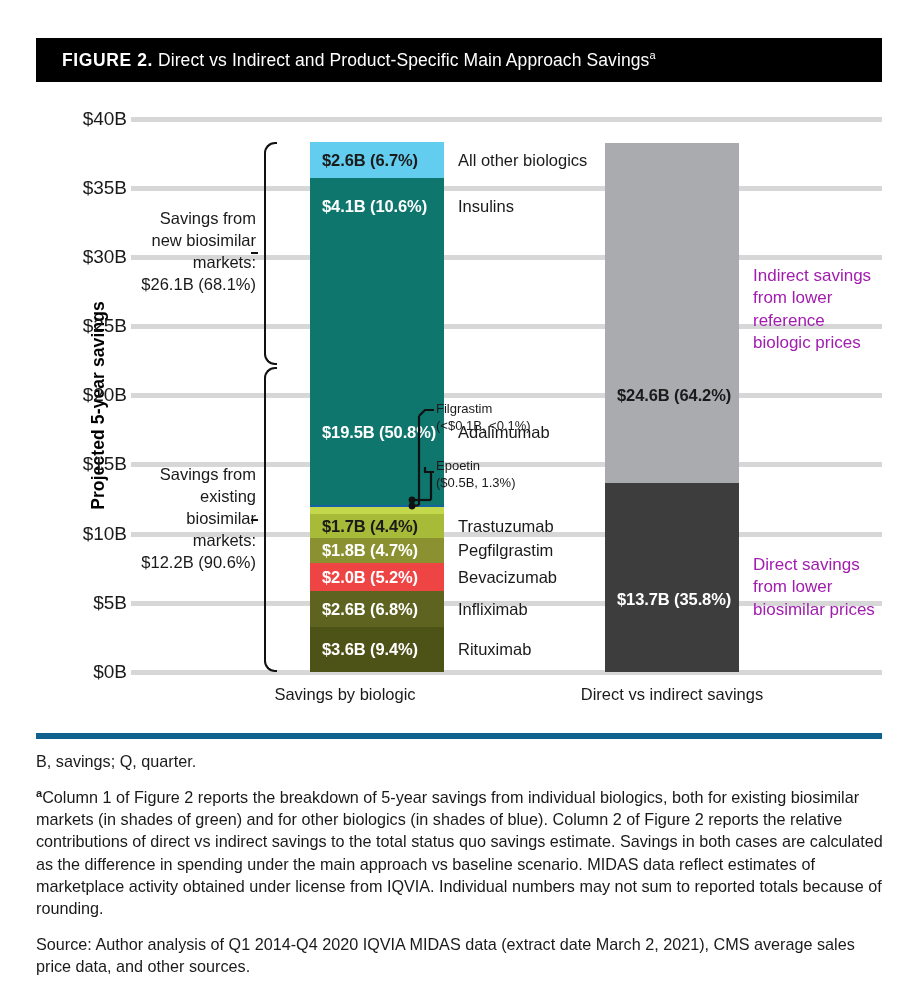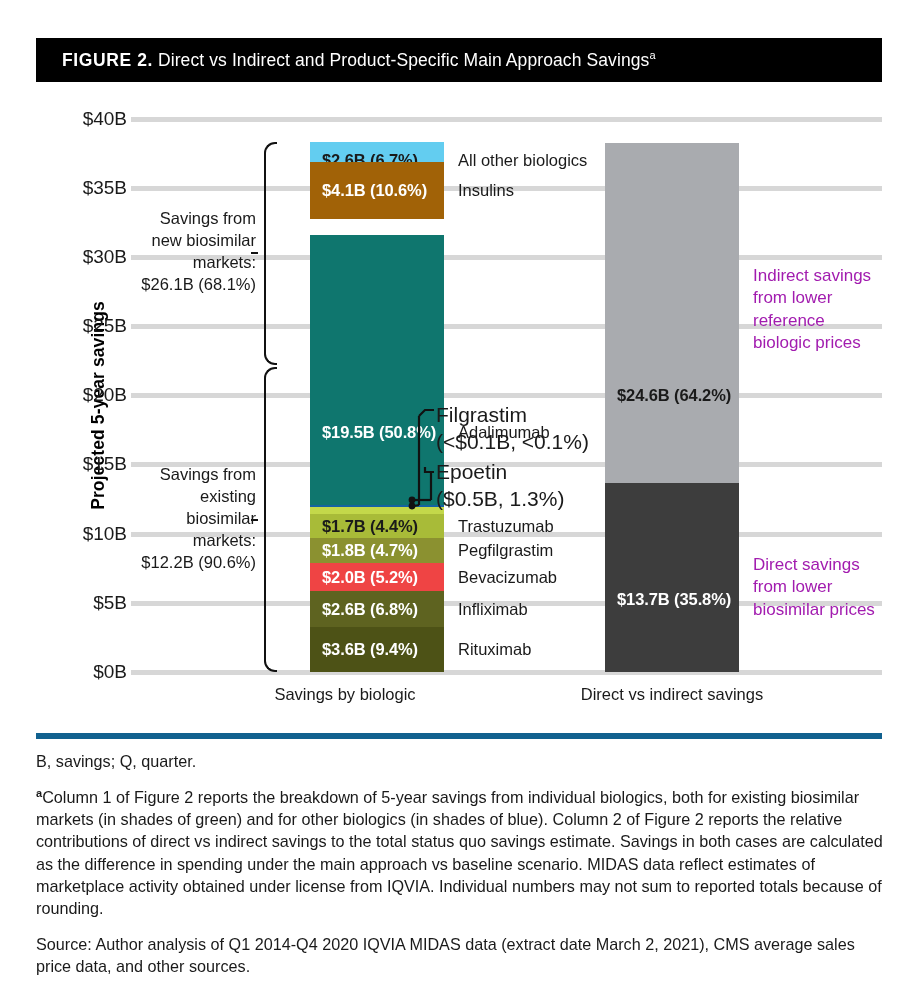--- a/index.html
+++ b/index.html
@@ -139,21 +139,21 @@
     position: absolute;
     width: 7px;
     height: 2.2px;
     background: #111;
     left: 11px;
   }
 
   
   .callout-text {
     position: absolute;
-    font-size: 21px;
+    font-size: 13px;
     color: #1a1a1a;
     line-height: 1.3;
     white-space: nowrap;
   }
   .callout-svg {
     position: absolute;
     left: 0; top: 0;
     width: 918px; height: 720px;
     pointer-events: none;
   }
@@ -247,21 +247,21 @@
         <div class="ytick">$0B</div>
       </div>
 
     <div class="bar-col" style="left:278px; top:142px; width:134px; height:530px;margin-left:32px;">
 
       <div class="seg" style="top:0px; height:36px; background:#63cdf0;">
         <span class="seg-label" style="color:#1a1a1a;">$2.6B (6.7%)</span>
         <span class="seg-name">All other biologics</span>
       </div>
 
-      <div class="seg" style="top:20px; height:57px; background:#a16207;">
+      <div class="seg" style="top:36px; height:57px; background:#0f766e;">
         <span class="seg-label" style="color:#ffffff;">$4.1B (10.6%)</span>
         <span class="seg-name">Insulins</span>
       </div>
 
       <div class="seg" style="top:93px; height:270px; background:#0f766e;">
         <span class="seg-label" style="color:#ffffff; margin-top:124px;">$19.5B (50.8%)</span>
         <span class="seg-name" style="margin-top:124px;">Adalimumab</span>
       </div>
 
       <div class="seg" style="top:363px; height:2px; background:#1463a0;"></div>

